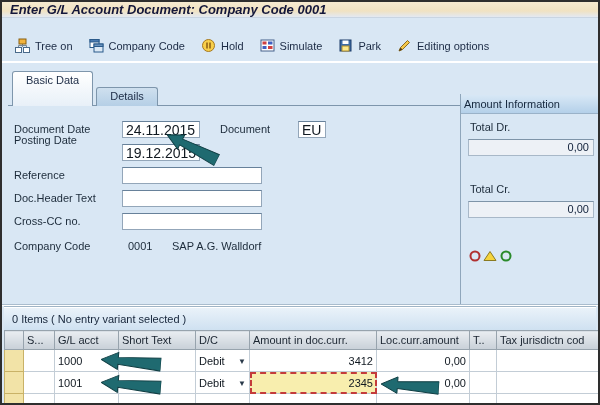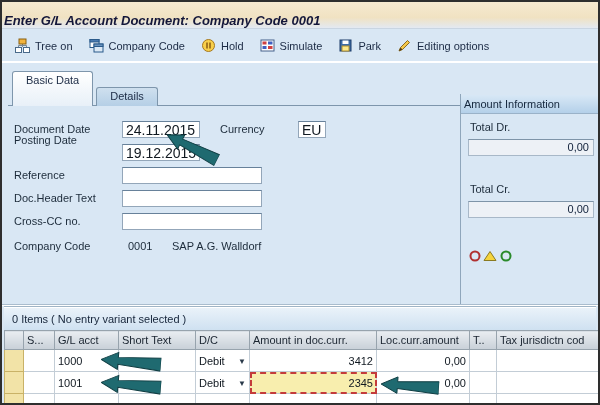--- a/index.html
+++ b/index.html
@@ -3,23 +3,23 @@
 <meta charset="utf-8">
 <style>
   * { margin:0; padding:0; box-sizing:border-box; }
   html,body { width:600px; height:405px; }
   body { font-family:"Liberation Sans", sans-serif; font-size:11px; color:#1c2b3a; }
 
   .window { position:relative; width:600px; height:405px; border:2px solid #2e2e2e;
             background:#d9e7f4; overflow:hidden; }
 
   
-  .titlebar { position:absolute; left:0; right:0; top:0; height:27px;
+  .titlebar { position:absolute; left:0; right:0; top:0; height:16px;
               background:linear-gradient(180deg,#f6ead0 0%, #f0e2c2 60%, #e3e9f2 100%);
-              border-bottom:1px solid #c9d5e2; display:flex; align-items:flex-end; padding:0 2px; }
+              border-bottom:1px solid #c9d5e2; display:flex; align-items:flex-start; padding:0 8px; }
   .titlebar .title { font-size:13px; font-weight:bold; font-style:italic; color:#14173a; }
 
   
   .toolbar { position:absolute; left:0; right:0; top:28px; height:33px; background:#d9e7f4;
              border-bottom:2px solid #ffffff; display:flex; align-items:center; padding:0 5px; }
   .tb-btn { display:inline-flex; align-items:center; gap:5px; padding:4px 8px; cursor:default;
             color:#1b2a44; white-space:nowrap; }
   .tb-btn .ic { display:inline-flex; width:15px; height:15px; }
 
   
@@ -147,21 +147,21 @@
       <span>Basic Data</span>
     </div>
     <div class="tab">
       <span>Details</span>
     </div>
   </div>
   <div class="pane-line"></div>
 
   <span class="flabel" style="left:12px; top:121px;">Document Date</span>
   <input class="finput" style="left: 120px; top: 119px; width: 78px;" readonly="" value="24.11.2015">
-  <span class="flabel" style="left:218px; top:121px;">Currency</span>
+  <span class="flabel" style="left:218px; top:121px;">Document</span>
   <input class="finput" style="left: 296px; top: 119px; width: 28px;" readonly="" value="EUR">
 
   <span class="flabel" style="left:12px; top:132px;">Posting Date</span>
   <input class="finput" style="left: 120px; top: 142px; width: 78px;" readonly="" value="19.12.2015">
 
   <span class="flabel" style="left:12px; top:167px;">Reference</span>
   <input class="finput" style="left: 120px; top: 165px; width: 140px;" readonly="" value="">
 
   <span class="flabel" style="left:12px; top:190px;">Doc.Header Text</span>
   <input class="finput" style="left: 120px; top: 188px; width: 140px;" readonly="" value="">

